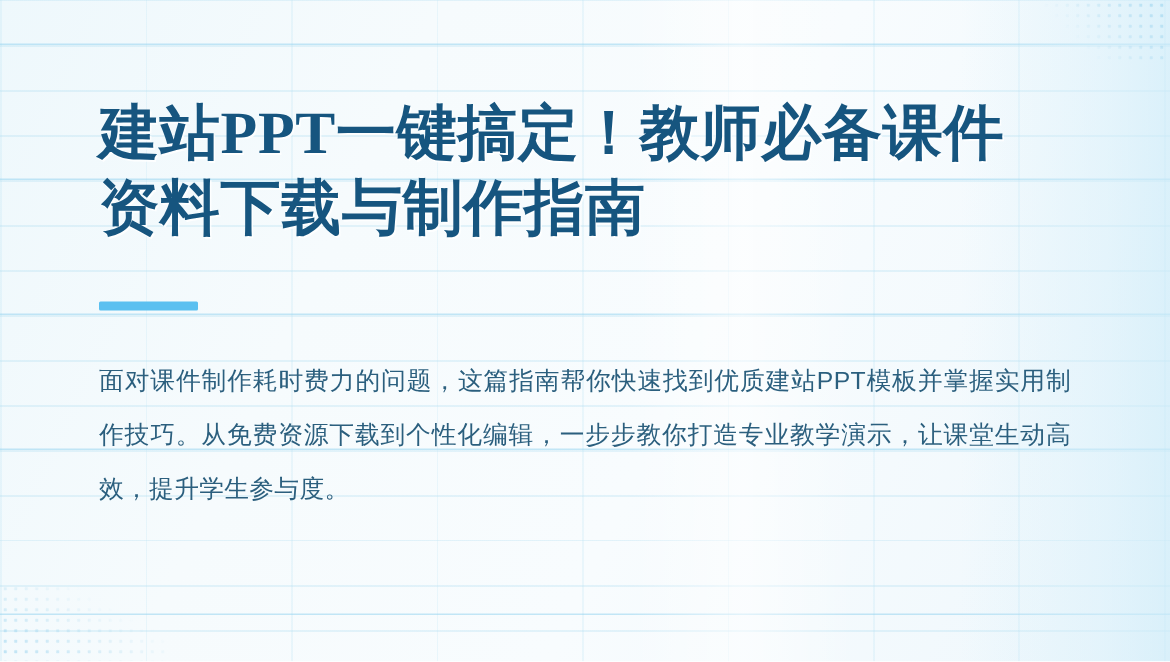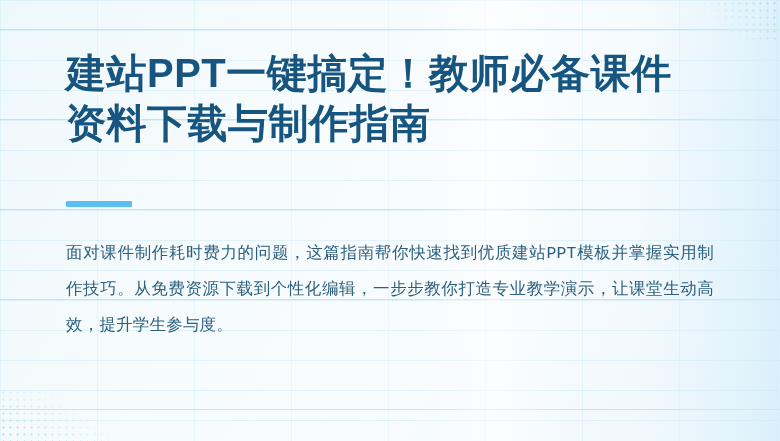--- a/index.html
+++ b/index.html
@@ -119,25 +119,25 @@
   #content {
     position: absolute;
     left: 66px;
     top: 0;
     width: 660px;
     height: 441px;
   }
 
   #title {
     position: absolute;
-    top: 48px;
+    top: 64px;
     left: 0;
     width: 648px;
     margin: 0;
-    font-family: Liberation Sans, sans-serif;
+    font-family: Liberation Serif, serif;
     font-weight: bold;
     font-size: 40px;
     line-height: 50px;
     letter-spacing: 0.5px;
     color: #16557f;
     text-shadow: 1px 1px 0 rgba(255, 255, 255, 0.85);
     white-space: pre-line;
   }
 
   #divider {
@@ -149,21 +149,21 @@
     border-radius: 1px;
     background: #5bc0f0;
   }
 
   #body-text {
     position: absolute;
     top: 236px;
     left: 0;
     width: 648px;
     margin: 0;
-    font-family: Liberation Mono, monospace;
+    font-family: Liberation Sans, sans-serif;
     font-size: 16.5px;
     line-height: 36px;
     color: #2b5f7e;
     letter-spacing: 0.2px;
     text-align: justify;
     text-justify: inter-ideograph;
   }
 </style>
 </head>
 <body>

